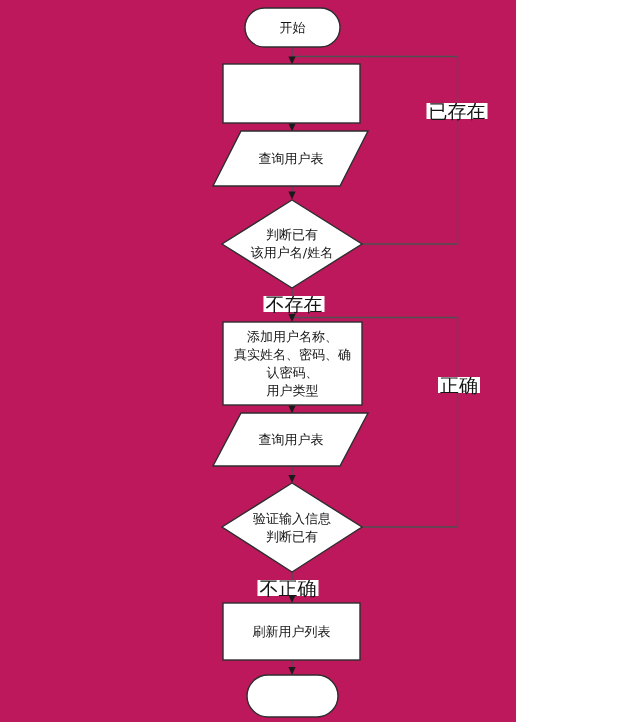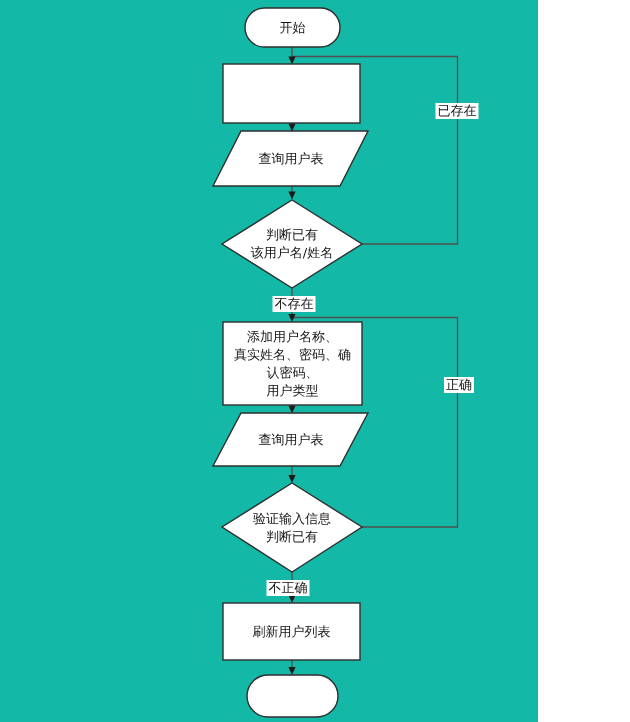--- a/index.html
+++ b/index.html
@@ -4,24 +4,23 @@
 <style>
   html, body {
     margin: 0;
     padding: 0;
     background: #ffffff;
   }
   .stage {
     position: relative;
     width: 516px;
     height: 722px;
-    background: #14b8a6;
+    background: #be185d;
     font-family: "DejaVu Sans", "Liberation Sans", sans-serif;
     overflow: hidden;
-    padding-left: 22px;
   }
   .stage svg {
     position: absolute;
     left: 0;
     top: 0;
   }
   .shape {
     fill: #ffffff;
     stroke: #2e2e2e;
     stroke-width: 1.4;
@@ -43,21 +42,21 @@
     color: #151515;
     text-align: center;
     white-space: pre-line;
     width: 150px;
     pointer-events: none;
   }
   .node-label.narrow { width: 120px; }
   .edge-label {
     position: absolute;
     transform: translate(-50%, -50%);
-    font-size: 13px;
+    font-size: 19px;
     line-height: 16px;
     color: #151515;
     text-align: center;
     white-space: nowrap;
     background: #ffffff;
     padding: 0 2px;
     pointer-events: none;
   }
 </style>
 </head>

